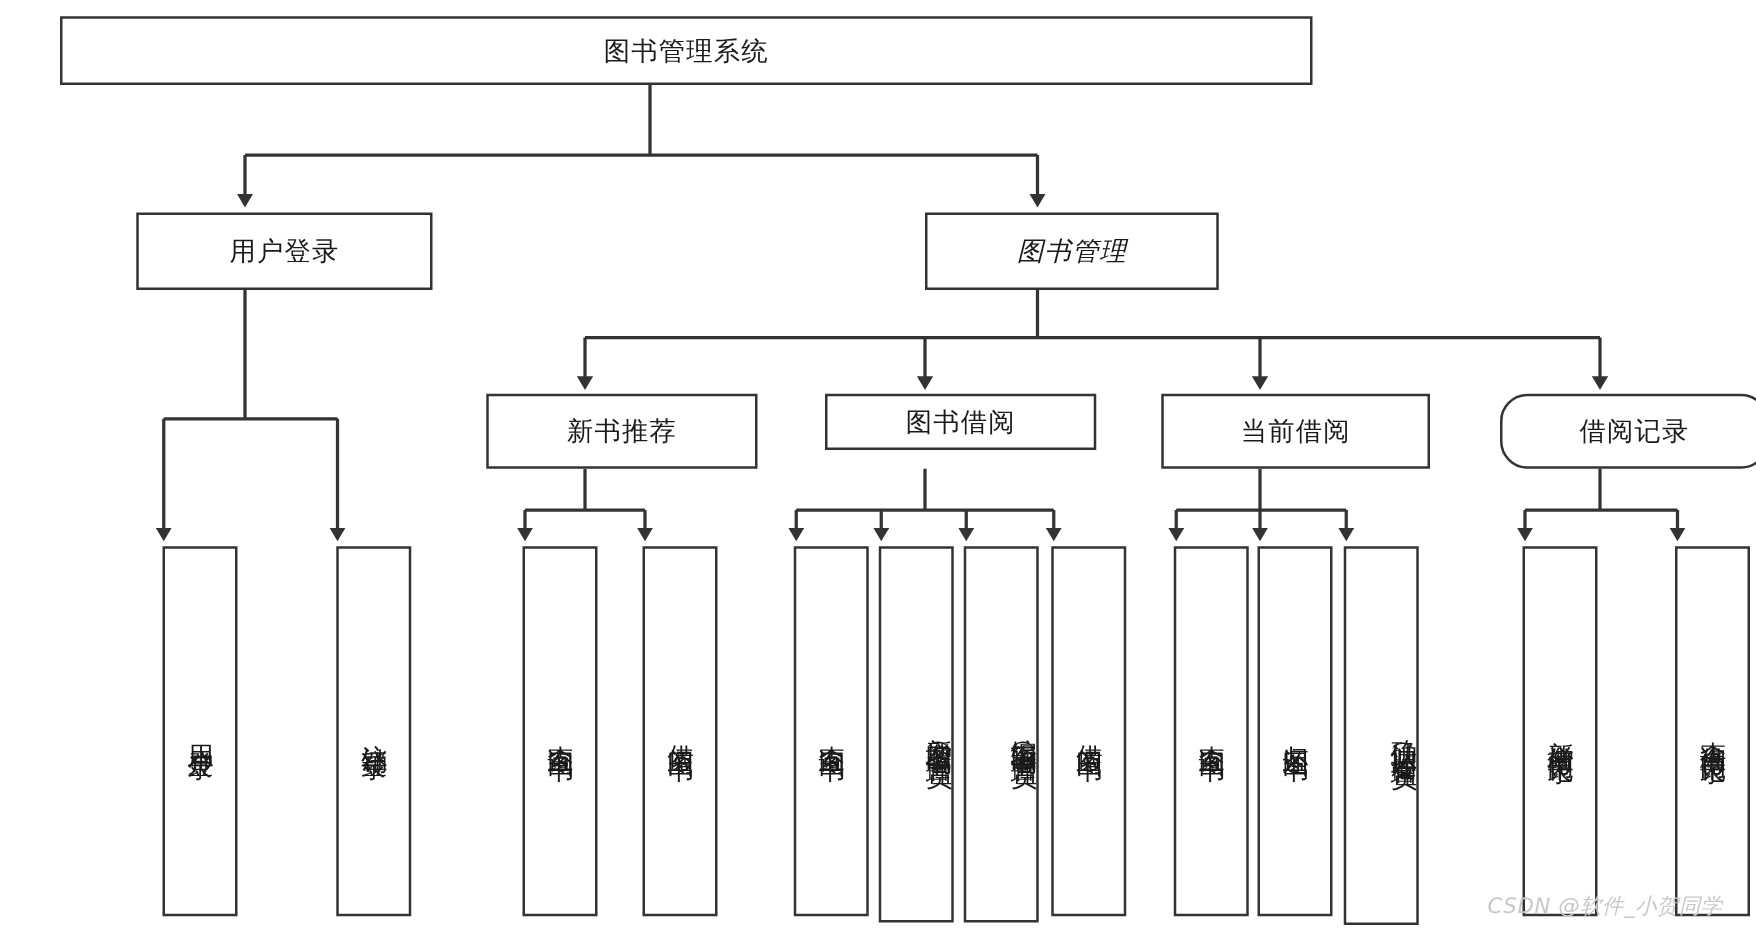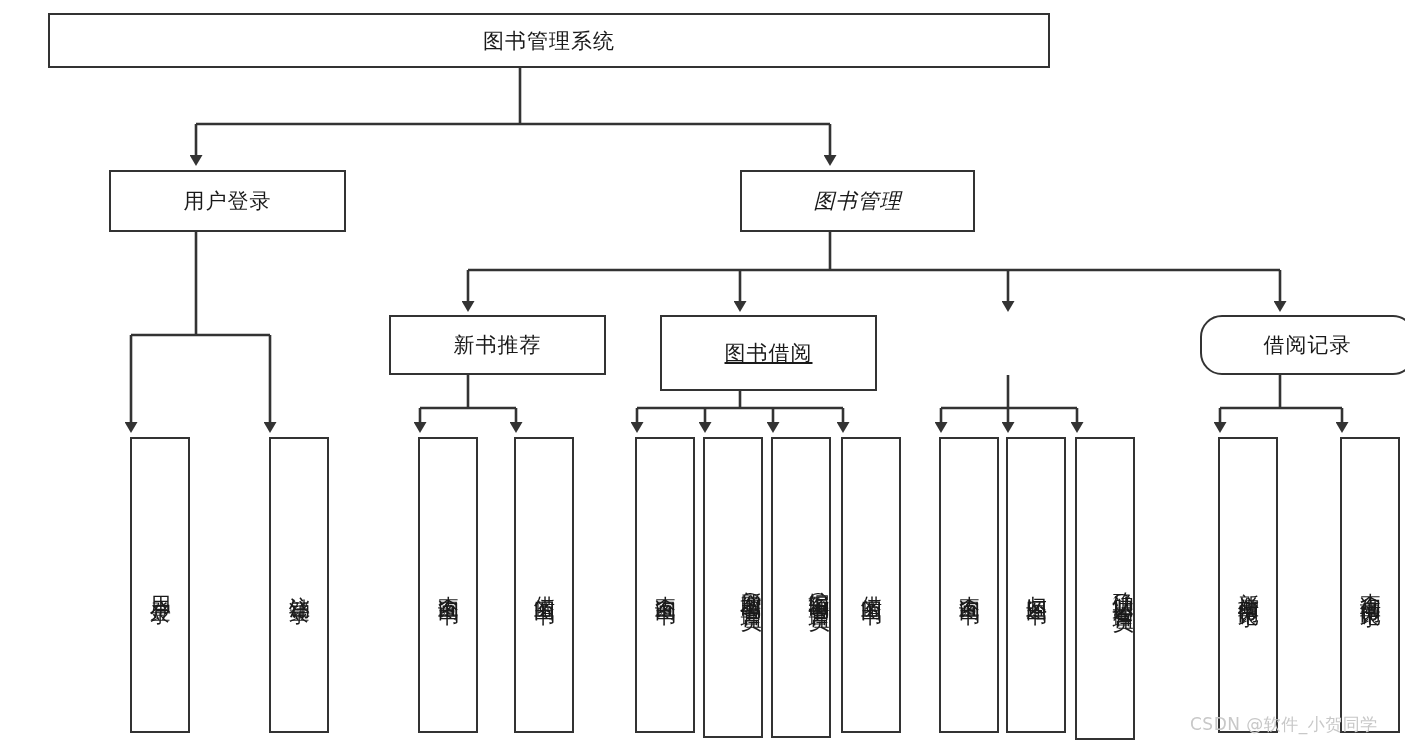--- a/index.html
+++ b/index.html
@@ -6,21 +6,21 @@
   body{font-family:"DejaVu Sans","Liberation Sans",sans-serif;}
   #stage{position:relative;width:1405px;height:747px;background:#fff;overflow:hidden;}
   #edges{position:absolute;left:0;top:0;width:1405px;height:747px;}
   .node{position:absolute;box-sizing:border-box;border:2.5px solid #333;background:#fff;
         display:flex;align-items:center;justify-content:center;color:#1a1a1a;margin-left:28px;}
   .node.h{font-size:21px;letter-spacing:1px;}
   .node.v{writing-mode:vertical-rl;text-orientation:upright;font-size:21px;
           letter-spacing:3px;line-height:1;padding:8px 0;}
   .node.v.top{align-items:flex-start;}
   #watermark{position:absolute;left:1190px;top:713px;font-size:17px;color:#c8c8c8;
-             white-space:nowrap;letter-spacing:.5px;}
+             white-space:nowrap;letter-spacing:.5px;font-style:italic;}
 </style>
 </head>
 <body>
 
 <div id="stage">
 
   <svg id="edges" viewBox="0 0 1405 747">
     <defs>
       <marker id="ah" markerWidth="11" markerHeight="13" refX="1" refY="6.5" orient="auto" markerUnits="userSpaceOnUse">
         <path d="M0,0 L11,6.5 L0,13 Z" fill="#333"></path>
@@ -68,21 +68,22 @@
       <path d="M1342,408 L1342,423" marker-end="url(#ah)"></path>
     </g>
   </svg>
 
   <div class="node h" style="left:20px;top:13px;width:1002px;height:55px;">图书管理系统</div>
 
   <div class="node h" style="left:81px;top:170px;width:237px;height:62px;">用户登录</div>
   <div class="node h" style="left:712px;top:170px;width:235px;height:62px;font-style:italic;">图书管理</div>
 
   <div class="node h" style="left:361px;top:315px;width:217px;height:60px;">新书推荐</div>
-  <div class="node h" style="left:632px;top:315px;width:217px;height:76px;text-decoration:underline;">图书借阅</div>
+  <div class="node h" style="left:632px;top:315px;width:217px;height:45px;">图书借阅</div>
+  <div class="node h" style="left:901px;top:315px;width:215px;height:60px;">当前借阅</div>
   <div class="node h" style="left:1172px;top:315px;width:215px;height:60px;border-radius:22px;">借阅记录</div>
 
   <div class="node v" style="left:102px;top:437px;width:60px;height:296px;">用户登录</div>
   <div class="node v" style="left:241px;top:437px;width:60px;height:296px;">注销登录</div>
 
   <div class="node v" style="left:390px;top:437px;width:60px;height:296px;">查询图书</div>
   <div class="node v" style="left:486px;top:437px;width:60px;height:296px;">借阅图书</div>
 
   <div class="node v" style="left:607px;top:437px;width:60px;height:296px;">查询图书</div>
   <div class="node v top" style="left:675px;top:437px;width:60px;height:301px;">新增图书（管理员）</div>

